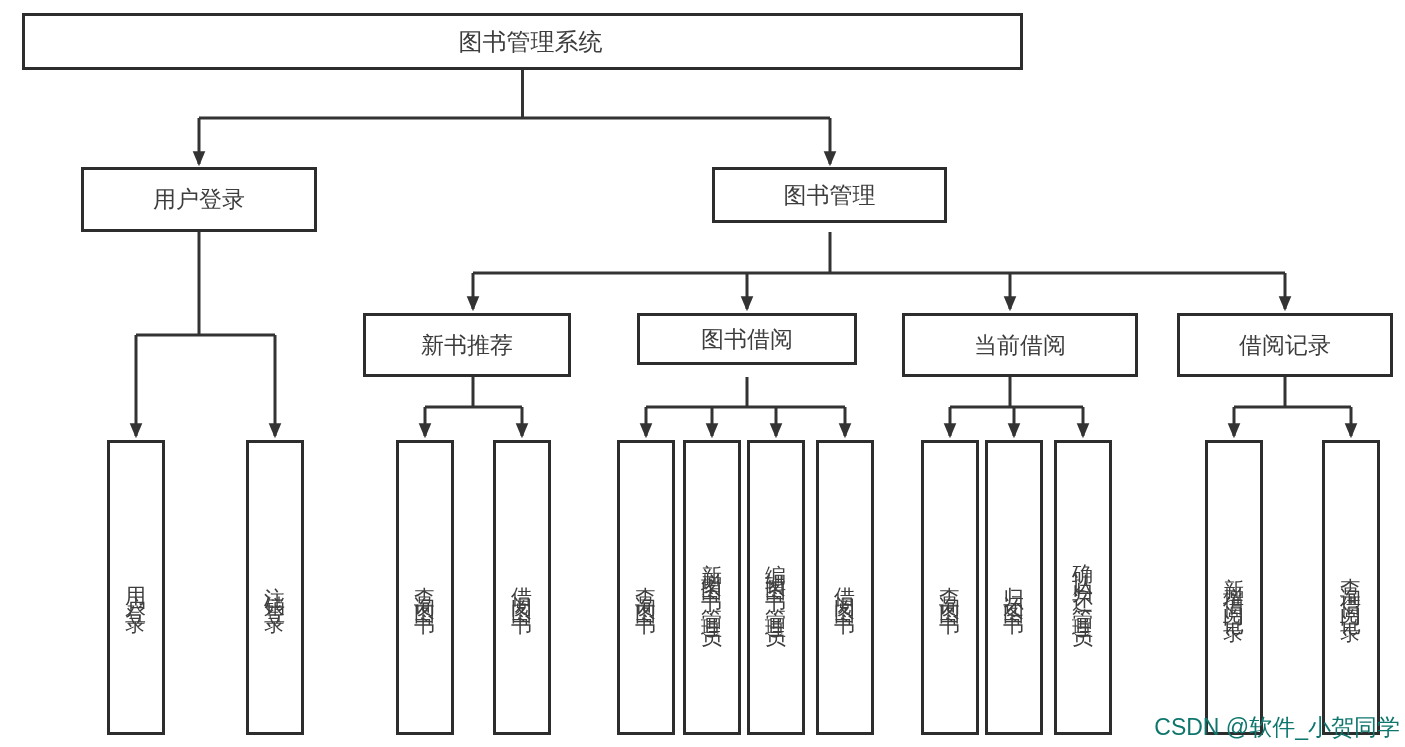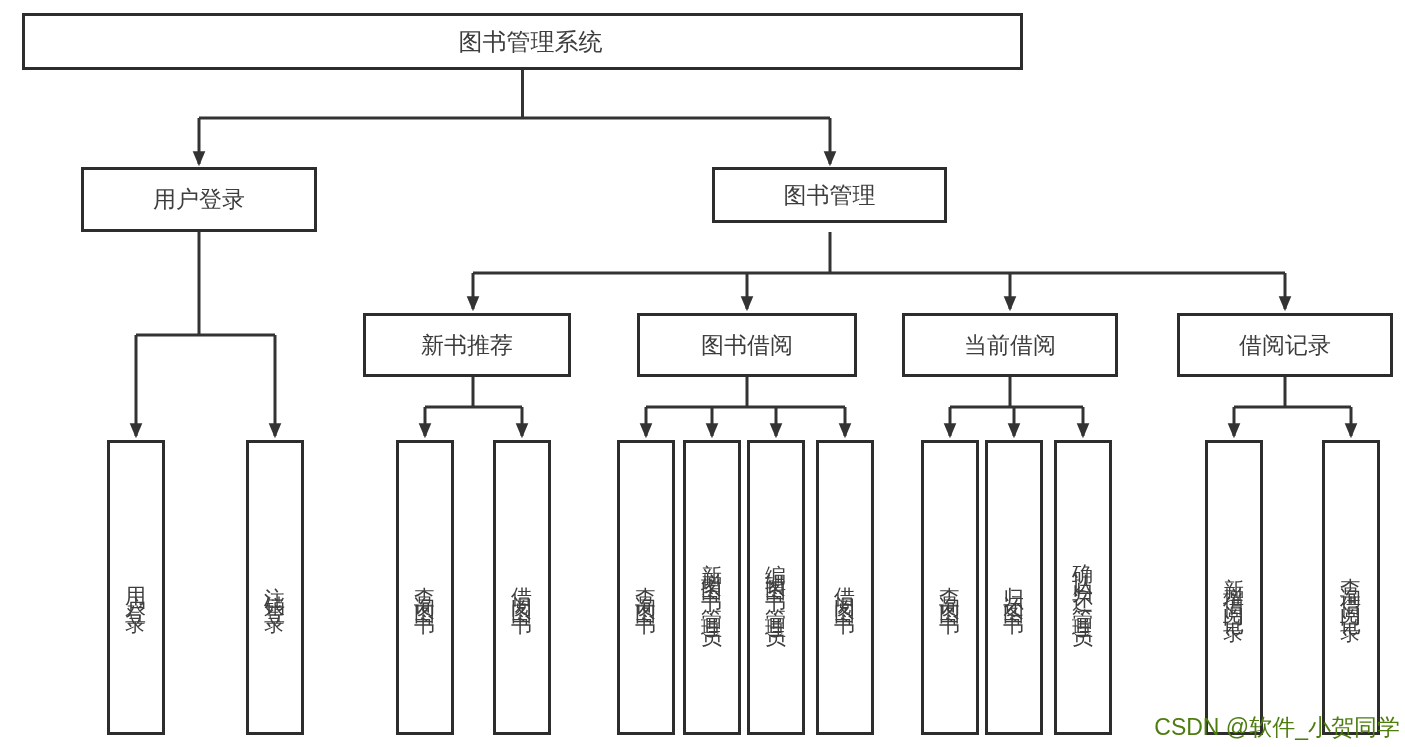--- a/index.html
+++ b/index.html
@@ -30,21 +30,21 @@
     writing-mode:vertical-rl;
     text-orientation:mixed;
     letter-spacing:9px;
     line-height:1;
   }
   .watermark{
     position:absolute;
     top:712px;
     right:5px;
     font-size:23px;
-    color:#4d7c0f;
+    color:#0f766e;
     z-index:5;
     white-space:nowrap;
   }
 </style>
 </head>
 <body>
 
 <div class="canvas">
 
   <svg class="connectors" width="1405" height="747" viewBox="0 0 1405 747">
@@ -104,24 +104,24 @@
   <div class="node branch-node" style="left:81px;top:167px;width:236px;height:65px">
     <span class="label">用户登录</span>
   </div>
   <div class="node branch-node" style="left:712px;top:167px;width:235px;height:56px">
     <span class="label">图书管理</span>
   </div>
 
   <div class="node branch-node" style="left:363px;top:313px;width:208px;height:64px">
     <span class="label">新书推荐</span>
   </div>
-  <div class="node branch-node" style="left:637px;top:313px;width:220px;height:64px">
+  <div class="node branch-node" style="left:637px;top:313px;width:220px;height:52px">
     <span class="label">图书借阅</span>
   </div>
-  <div class="node branch-node" style="left:902px;top:313px;width:216px;height:64px">
+  <div class="node branch-node" style="left:902px;top:313px;width:236px;height:64px">
     <span class="label">当前借阅</span>
   </div>
   <div class="node branch-node" style="left:1177px;top:313px;width:216px;height:64px">
     <span class="label">借阅记录</span>
   </div>
 
   <div class="node leaf" style="left:107px;top:440px;width:58px;height:295px">
     <span class="label">用户登录</span>
   </div>
   <div class="node leaf" style="left:246px;top:440px;width:58px;height:295px">

